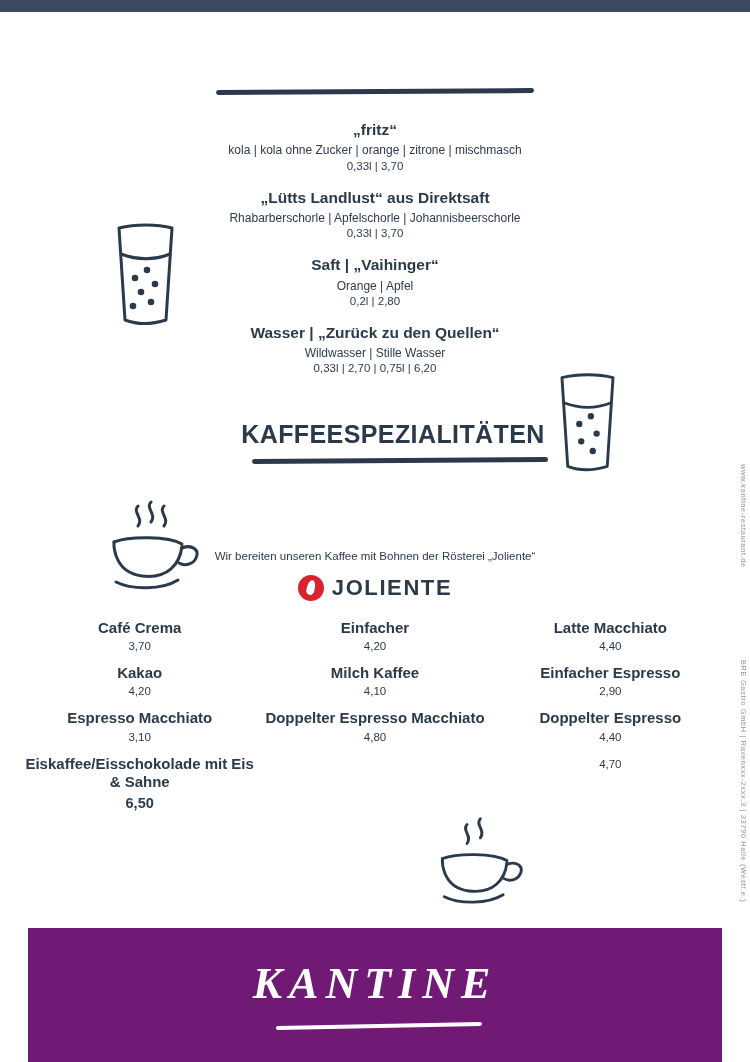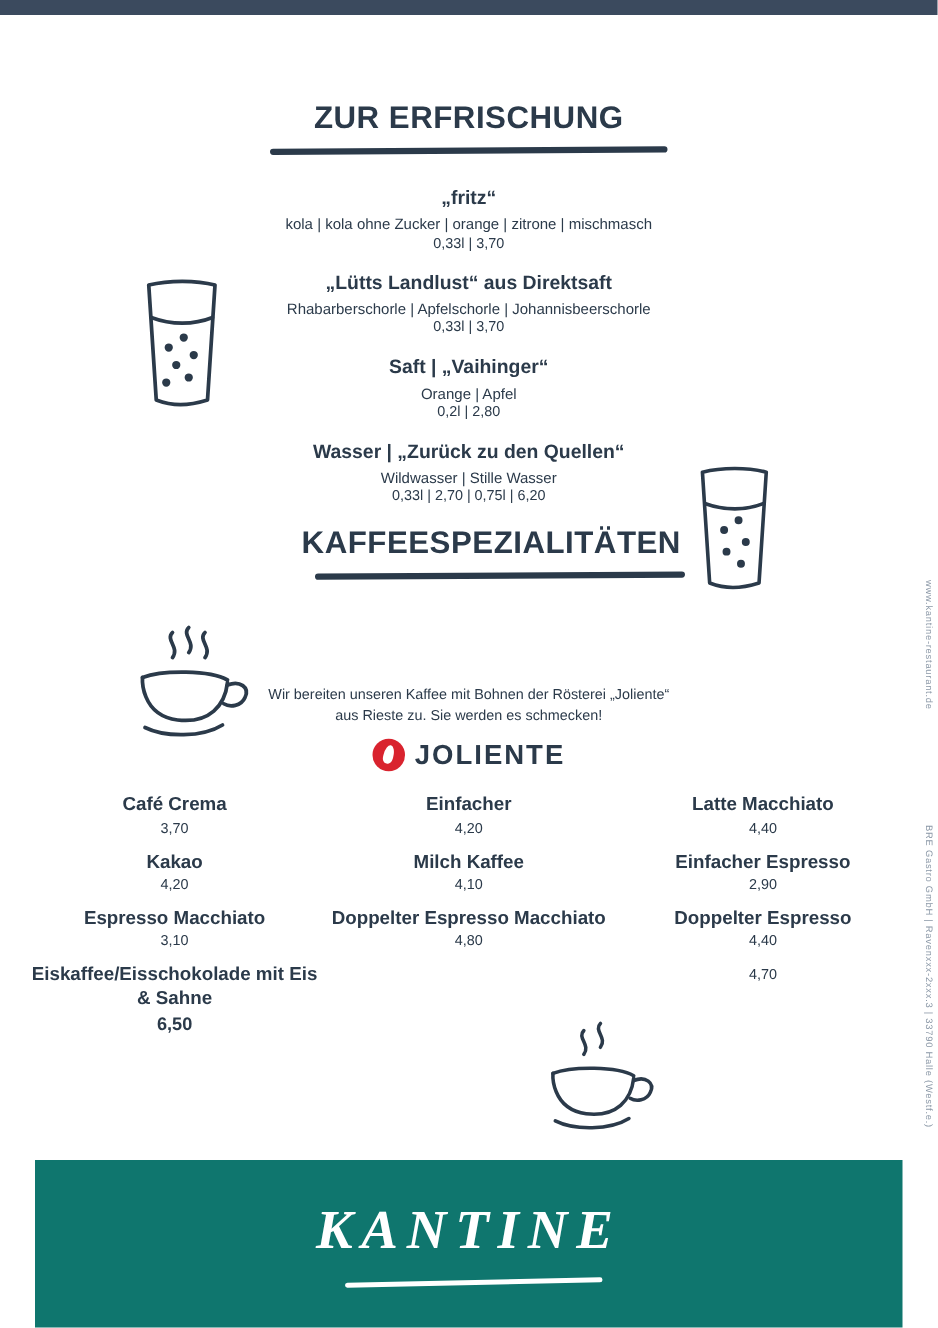--- a/index.html
+++ b/index.html
@@ -158,21 +158,21 @@
   #vtext-url { top: 452px; }
   #vtext-addr { top: 648px; }
 
   
   .footer {
     position: absolute;
     left: 28px;
     top: 928px;
     width: 694px;
     height: 134px;
-    background: #0f766e;
+    background: #701a75;
   }
   .footer-logo {
     position: absolute;
     left: 0; right: 0;
     top: 30px;
     text-align: center;
     color: #ffffff;
     font-size: 44px;
     font-weight: bold;
     letter-spacing: 7px;
@@ -193,21 +193,20 @@
 </head>
 <body>
 
 <div class="page">
 
   <div class="topbar"></div>
 
   <div class="content">
 
     <div id="refresh-section">
-      <div class="sec-head">ZUR ERFRISCHUNG</div>
       <div class="sec-underline"></div>
 
       <div class="items">
         <div class="item">
           <div class="item-name">„fritz“</div>
           <div class="item-desc">kola | kola ohne Zucker | orange | zitrone | mischmasch</div>
           <div class="item-price">0,33l | 3,70</div>
         </div>
         <div class="item">
           <div class="item-name">„Lütts Landlust“ aus Direktsaft</div>
@@ -266,21 +265,20 @@
           <path d="M68 8 C62 14, 74 20, 68 28"></path>
           <path d="M18 44 C18 44, 16 74, 46 78 C72 81, 84 66, 86 48"></path>
           <path d="M18 44 C34 38, 72 38, 86 46"></path>
           <path d="M86 50 C96 46, 104 52, 100 60 C97 67, 88 68, 83 65"></path>
           <path d="M20 84 C36 92, 66 92, 82 82"></path>
         </svg>
       </span>
 
       <div class="coffee-note">
         <div>Wir bereiten unseren Kaffee mit Bohnen der Rösterei „Joliente“</div>
-        <div>aus Rieste zu. Sie werden es schmecken!</div>
       </div>
 
       <div class="brand-row">
         <span class="brand-mark"></span>
         <span class="brand-name">JOLIENTE</span>
       </div>
 
       <div class="coffee-grid">
 
         <div class="coffee-cell">

